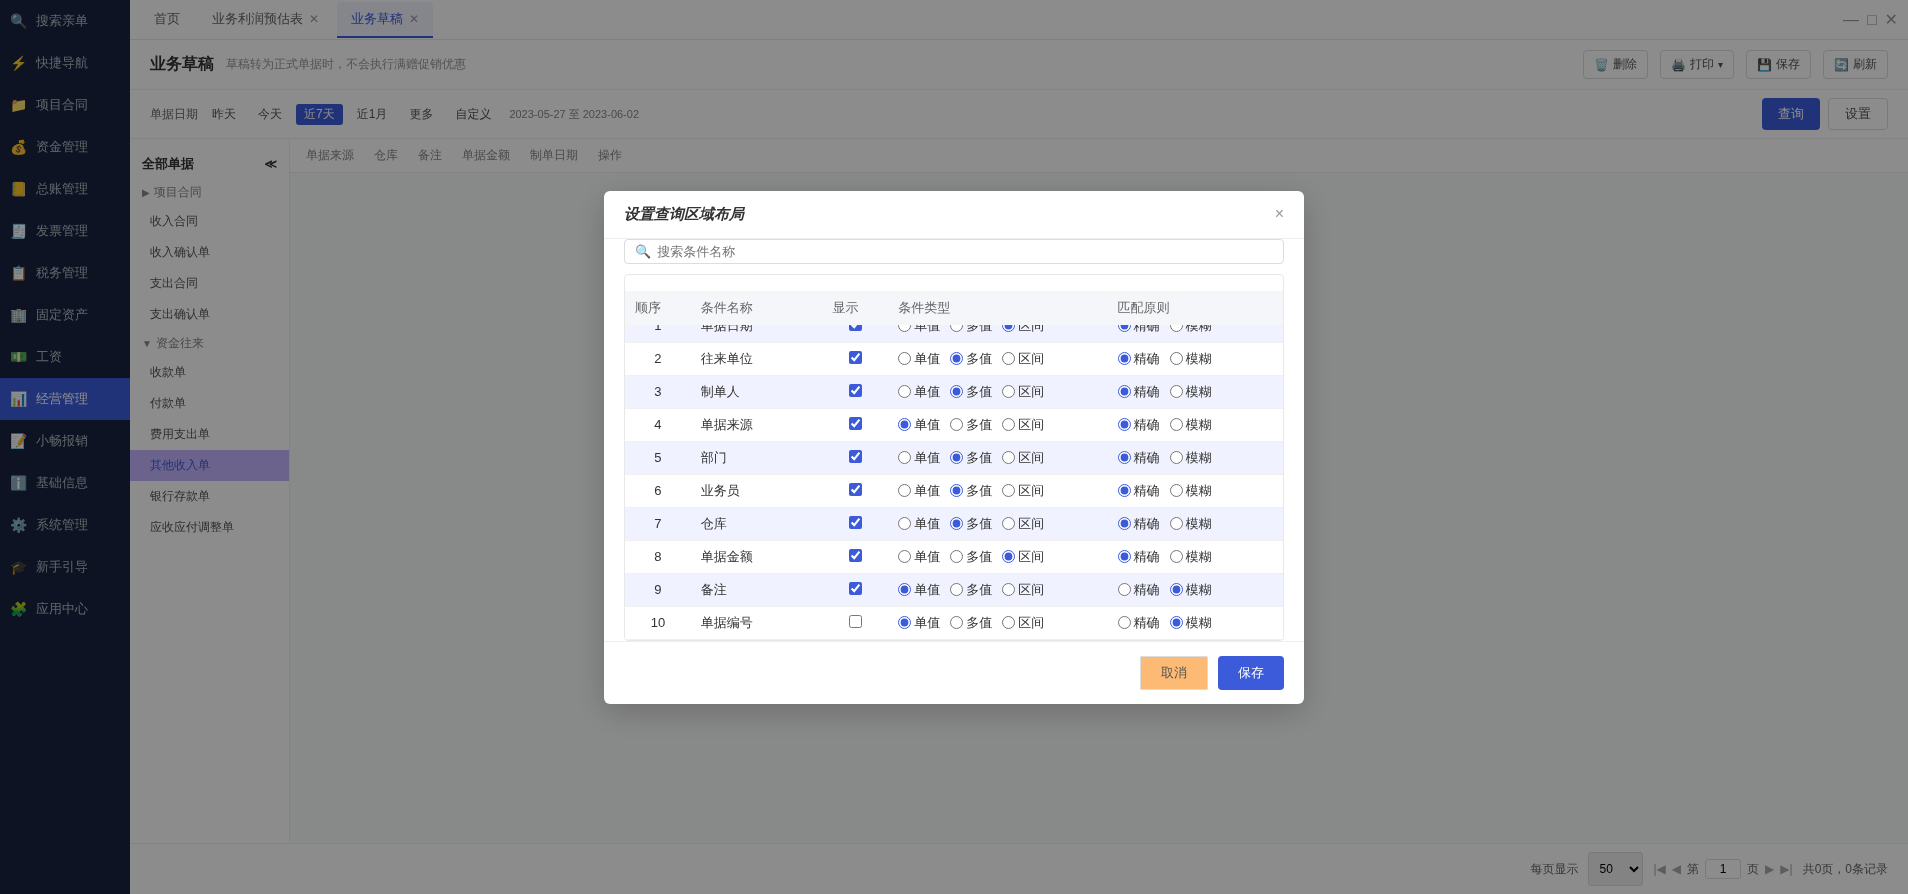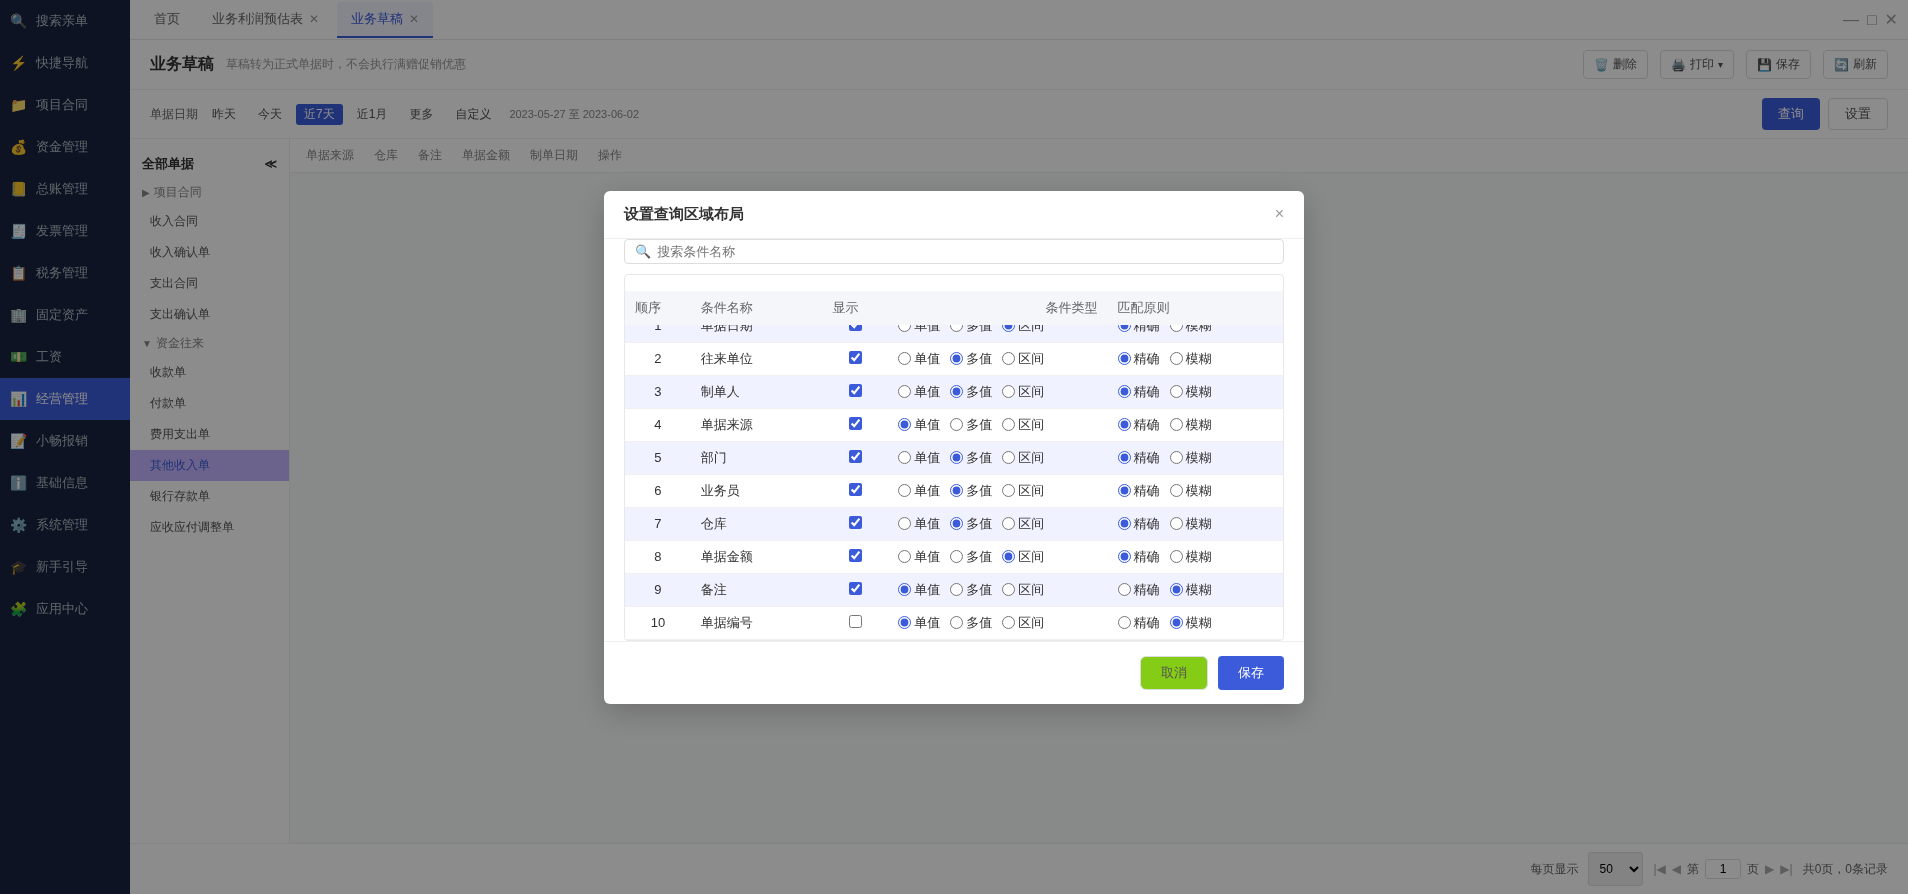--- a/index.html
+++ b/index.html
@@ -58,42 +58,42 @@
     .empty-tip { text-align: center; padding: 60px; color: #aaa; font-size: 14px; }
 
     
     .footer { background: #fff; border-top: 1px solid #eee; padding: 8px 20px; display: flex; align-items: center; justify-content: flex-end; gap: 10px; font-size: 12px; color: #666; }
     .footer-nav { display: flex; align-items: center; gap: 6px; }
 
     
     .overlay { position: fixed; top: 0; left: 0; width: 100%; height: 100%; background: rgba(0,0,0,0.45); z-index: 100; display: flex; align-items: center; justify-content: center; }
     .modal { background: #fff; border-radius: 6px; width: 700px; box-shadow: 0 8px 32px rgba(0,0,0,0.2); display: flex; flex-direction: column; max-height: 640px; }
     .modal-header { padding: 14px 20px; border-bottom: 1px solid #eee; display: flex; align-items: center; justify-content: space-between; }
-    .modal-title { font-size: 15px; font-weight: bold; color: #333; }
+    .modal-title { font-size: 15px; font-weight: bold; color: #333; font-style: italic; }
     .modal-close { cursor: pointer; font-size: 16px; color: #999; }
     .modal-body { padding: 0 20px; flex: 1; overflow: hidden; display: flex; flex-direction: column; }
     .modal-tabs { display: flex; gap: 0; border-bottom: 1px solid #eee; margin-bottom: 10px; }
     .modal-tab { padding: 10px 16px; font-size: 13px; color: #666; cursor: pointer; border-bottom: 2px solid transparent; }
     .modal-tab.active { color: #3b5bdb; border-bottom: 2px solid #3b5bdb; }
     .search-bar { margin-bottom: 10px; display: flex; align-items: center; border: 1px solid #ddd; border-radius: 4px; padding: 4px 10px; gap: 6px; background: #fff; }
     .search-bar input { border: none; outline: none; font-size: 13px; color: #333; width: 100%; }
 
     
     .modal-table-wrapper { flex: 1; overflow-y: auto; border: 1px solid #e8e8e8; border-radius: 4px; }
     .modal-table { width: 100%; border-collapse: collapse; font-size: 13px; }
     .modal-table thead th { background: #f5f6fa; color: #666; font-weight: normal; padding: 8px 10px; border-bottom: 1px solid #e8e8e8; text-align: left; position: sticky; top: 16px; z-index: 2; }
     .modal-table tbody tr { border-bottom: 1px solid #f0f0f0; }
     .modal-table tbody tr:nth-child(odd) { background: #f8f9ff; }
     .modal-table tbody tr:nth-child(even) { background: #fff; }
     .modal-table tbody td { padding: 7px 10px; }
     .radio-group { display: flex; align-items: center; gap: 10px; }
     .radio-item { display: flex; align-items: center; gap: 3px; cursor: pointer; white-space: nowrap; }
     .radio-item input[type=radio] { accent-color: #3b5bdb; }
     .modal-footer { padding: 14px 20px; border-top: 1px solid #eee; display: flex; justify-content: flex-end; gap: 10px; }
-    .btn-cancel { padding: 7px 20px; border: 1px solid #ddd; border-radius: 6px; background: #84cc16; color: #555; cursor: pointer; font-size: 13px; }
+    .btn-cancel { padding: 7px 20px; border: 1px solid #ddd; border-radius: 1px; background: #fdba74; color: #555; cursor: pointer; font-size: 13px; }
     .btn-save { padding: 7px 20px; border: none; border-radius: 4px; background: #3b5bdb; color: #fff; cursor: pointer; font-size: 13px; }
 
     
     ::-webkit-scrollbar { width: 6px; height: 6px; }
     ::-webkit-scrollbar-track { background: #f1f1f1; }
     ::-webkit-scrollbar-thumb { background: #ccc; border-radius: 3px; }
   </style>
 </head>
 <body>
 
@@ -298,21 +298,21 @@
         <span style="color:#aaa;">🔍</span>
         <input type="text" placeholder="搜索条件名称" style="">
       </div>
       <div class="modal-table-wrapper">
         <table class="modal-table">
           <thead>
             <tr>
               <th style="width:60px;">顺序</th>
               <th style="width:120px;">条件名称</th>
               <th style="width:60px;">显示</th>
-              <th style="width:200px;text-align:right;">条件类型</th>
+              <th style="width:200px;">条件类型</th>
               <th style="width:160px;">匹配原则</th>
             </tr>
           </thead>
           <tbody id="modal-table-body">
           <tr style="background: rgb(240, 242, 255);">
                 <td style="text-align: center;">1</td>
                 <td>单据日期</td>
                 <td style="text-align: center;"><input type="checkbox" checked="" style="accent-color: rgb(59, 91, 219);"></td>
                 <td>
                   <div class="radio-group">

